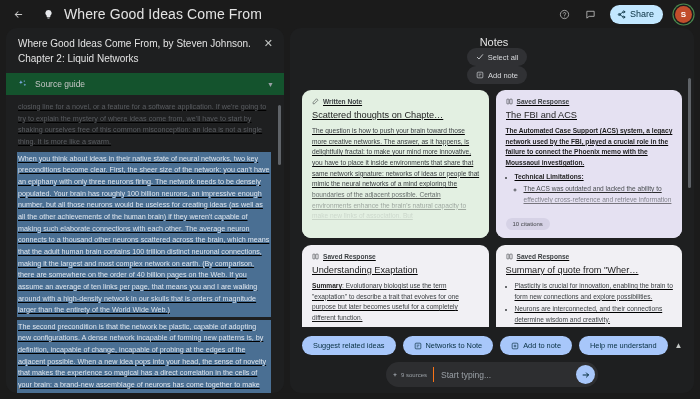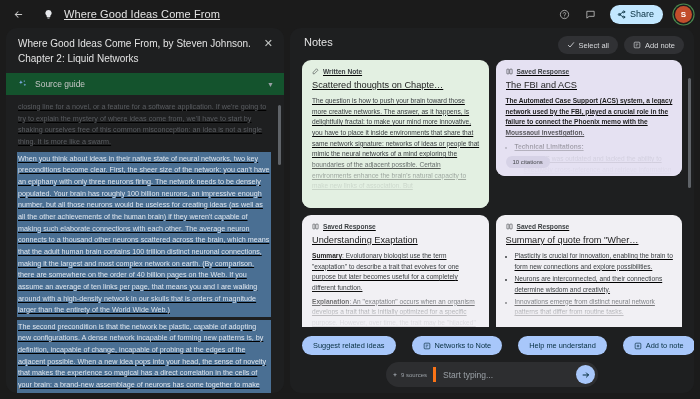--- a/index.html
+++ b/index.html
@@ -22,23 +22,22 @@
     width: 16px; height: 16px;
     display: flex; align-items: center; justify-content: center;
     color: #c9c9c9; font-size: 13px; line-height: 1;
     cursor: pointer;
   }
   .nb-logo {
     width: 16px; height: 16px; margin-left: 6px;
     display: flex; align-items: center; justify-content: center;
   }
   .doc-title {
-    color: #e3e3e3; font-size: 11px; letter-spacing: .1px;
+    color: #e3e3e3; font-size: 14px; letter-spacing: .1px;
     white-space: nowrap;
-    text-decoration: underline;
   }
   .topbar-spacer { flex: 1; }
   .icon-btn {
     width: 18px; height: 18px;
     display: flex; align-items: center; justify-content: center;
     color: #b9b9b9; cursor: pointer;
   }
   .share-btn {
     display: flex; align-items: center; gap: 4px;
     background: #c2e7ff; color: #062e3f;
@@ -117,22 +116,23 @@
   
   .notes-panel {
     flex: 1;
     background: #1e1f20;
     border-radius: 11px;
     display: flex; flex-direction: column;
     overflow: hidden;
     position: relative;
   }
   .notes-head {
-    display: flex; align-items: flex-start;
+    display: flex; align-items: center;
     padding: 8px 10px 6px 14px;
+    flex-direction: column;
   }
   .notes-title { color: #e3e3e3; font-size: 11px; flex: 1; }
   .pill-btn {
     display: flex; align-items: center; gap: 4px;
     background: #303134; color: #d7d9dc;
     border-radius: 14px; height: 18px; padding: 0 9px;
     font-size: 7.5px; cursor: pointer; margin-left: 6px;
     white-space: nowrap;
   }
 
@@ -147,21 +147,21 @@
     text-decoration: underline;
   }
   .note-card {
     border-radius: 9px;
     padding: 8px 9px 8px 10px;
     overflow: hidden;
     position: relative;
     cursor: pointer;
   }
   .note-card.green  { background: #e3f0e2; height: 148px; }
-  .note-card.purple { background: #e5e1f2; height: 116px; }
+  .note-card.purple { background: #e5e1f2; height: 148px; }
   .note-card.white  { background: #f1f0f4; height: 126px; }
   .note-kicker {
     display: flex; align-items: center; gap: 4px;
     font-size: 6.6px; color: #3c4043; font-weight: bold;
     margin-bottom: 5px;
   }
   .note-title {
     font-size: 9.2px; color: #1f1f1f; margin-bottom: 6px;
     white-space: nowrap; overflow: hidden;
   }
@@ -188,21 +188,21 @@
     padding: 3px 7px; z-index: 2; cursor: pointer;
   }
   .notes-scrollbar {
     position: absolute; right: 3px; top: 50px;
     width: 3px; height: 110px; border-radius: 2px;
     background: #5f6368; cursor: pointer;
   }
 
   
   .chips-row {
-    display: flex; align-items: center; gap: 16px;
+    display: flex; align-items: center; gap: 7px;
     padding: 9px 12px 7px 12px;
   }
   .chip {
     display: flex; align-items: center; gap: 4px;
     background: #a8c7fa; color: #062e3f;
     border-radius: 14px; height: 19px; padding: 0 11px;
     font-size: 7.4px; cursor: pointer; white-space: nowrap;
   }
   .chips-collapse {
     margin-left: auto; color: #c4c7c5; font-size: 8px;
@@ -221,21 +221,21 @@
     padding: 0 3px 0 6px; gap: 6px;
   }
   .sources-chip {
     display: flex; align-items: center; gap: 3px;
     color: #9aa0a6; font-size: 6px; white-space: nowrap;
   }
   .composer-input {
     flex: 1; background: transparent; border: none; outline: none;
     color: #e3e3e3; font-size: 8.5px;
     font-family: "Liberation Sans", sans-serif;
-    border-left: 3px solid #f97316; padding-left: 7px; height: 15px;
+    border-left: 1px solid #f97316; padding-left: 7px; height: 15px;
   }
   .composer-input::placeholder { color: #9aa0a6; }
   .send-btn {
     width: 19px; height: 19px; border-radius: 50%;
     background: #a8c7fa; color: #062e3f;
     display: flex; align-items: center; justify-content: center;
     cursor: pointer; flex: 0 0 auto;
   }
   svg { display: block; }
 </style>
@@ -427,32 +427,32 @@
         <span>
           <svg width="8" height="8" viewBox="0 0 24 24" fill="none" stroke="#062e3f" stroke-width="2" stroke-linejoin="round">
             <rect x="3.5" y="3.5" width="17" height="17" rx="2.5"></rect>
               <line x1="8" y1="9.5" x2="16" y2="9.5"></line>
               <line x1="8" y1="14.5" x2="13" y2="14.5"></line>
           </svg>
         </span>
         <span>Networks to Note</span>
       </div>
       <div class="chip">
-        <span>Help me understand</span>
-      </div>
-      <div class="chip">
         <span>
           <svg width="8" height="8" viewBox="0 0 24 24" fill="none" stroke="#062e3f" stroke-width="2" stroke-linejoin="round">
             <rect x="3.5" y="3.5" width="17" height="17" rx="2.5"></rect>
               <line x1="12" y1="8" x2="12" y2="16"></line>
               <line x1="8" y1="12" x2="16" y2="12"></line>
           </svg>
         </span>
         <span>Add to note</span>
       </div>
+      <div class="chip">
+        <span>Help me understand</span>
+      </div>
       <div class="chips-collapse">▲</div>
     </div>
 
     <div class="composer-wrap">
       <div class="composer">
         <div class="sources-chip">
           <span>
             <svg width="6" height="6" viewBox="0 0 24 24" fill="#9aa0a6">
               <path d="M12 2l2.2 6.8L21 11l-6.8 2.2L12 20l-2.2-6.8L3 11l6.8-2.2z"></path>
             </svg>

